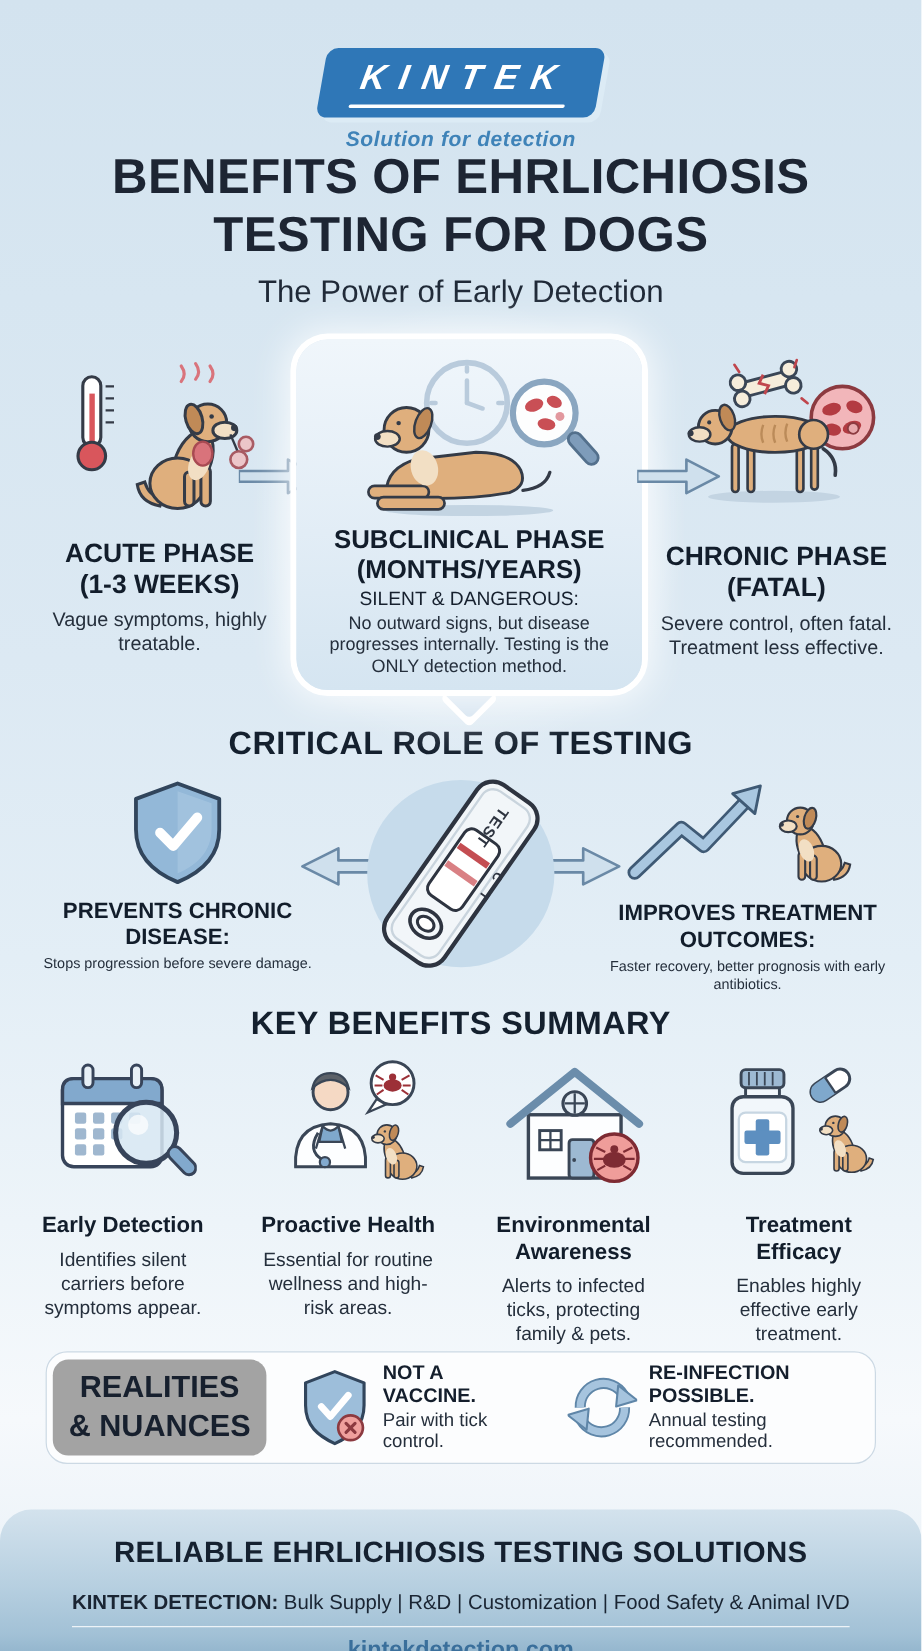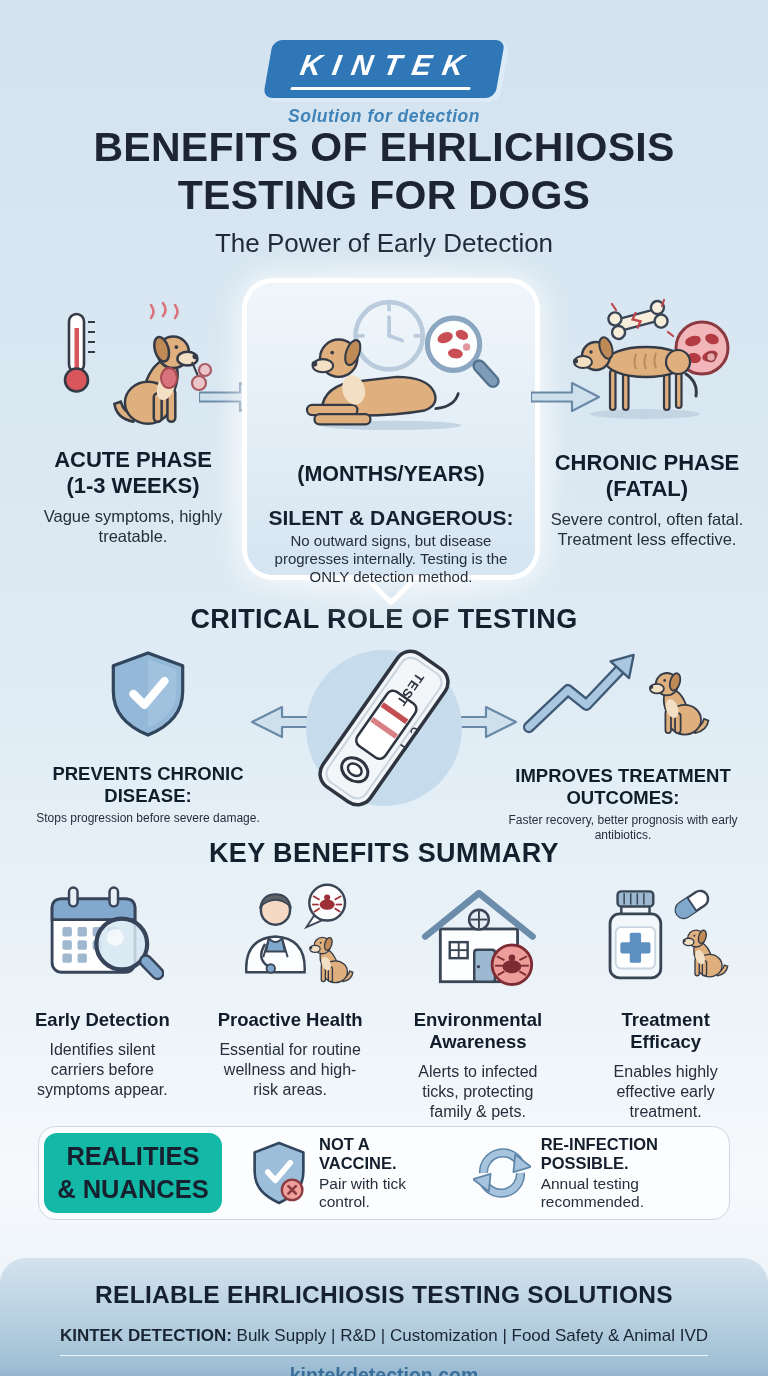--- a/index.html
+++ b/index.html
@@ -26,50 +26,50 @@
     background:radial-gradient(ellipse at center,rgba(255,255,255,.95) 0%,rgba(255,255,255,0) 70%);}
   .phase-col{z-index:2;text-align:center;}
   #phase-acute{left:26px;top:300px;width:214px;}
   #phase-chronic{left:536px;top:298px;width:222px;}
   .phase-title{margin-top:8px;font-size:22px;font-weight:700;line-height:1.18;color:#121d2b;}
   .phase-desc{margin-top:7px;font-size:16.5px;font-weight:500;line-height:1.24;color:#252f3c;}
   #phase-card{left:247px;top:283px;width:288px;height:292px;z-index:2;border-radius:26px;text-align:center;
     background:linear-gradient(180deg,#f0f6fb 0%,#e2edf6 55%,#d5e5f1 100%);
     box-shadow:0 0 0 5px #ffffff,0 0 30px 8px rgba(255,255,255,.8);}
   #phase-card .phase-title{font-size:21.5px;line-height:1.15;margin-top:2px;}
-  .card-warning{margin-top:20px;font-size:21px;font-weight:700;color:#16202e;}
+  .card-warning{margin-top:4px;font-size:16px;font-weight:400;color:#16202e;}
   #phase-card .phase-desc{margin-top:2px;font-size:15px;line-height:1.2;padding:0 18px;}
   .card-icon{margin-top:8px;}
   .card-tail{left:374px;top:558px;width:34px;height:34px;background:#d7e5f1;border-radius:4px;
     transform:rotate(45deg);box-shadow:5px 5px 0 #ffffff;z-index:1;}
   #arrow-1{left:199px;top:378px;z-index:2;}
   #arrow-2{left:531px;top:378px;z-index:2;}
 
   
   .critical-title{top:604px;left:0;right:0;font-size:27px;font-weight:700;color:#14202e;letter-spacing:.4px;}
   #critical-left{left:22px;top:648px;width:252px;z-index:2;text-align:center;}
   #critical-right{left:494px;top:640px;width:258px;z-index:2;text-align:center;}
-  .critical-heading{margin-top:19px;font-size:18.5px;font-weight:700;line-height:1.2;color:#121d2b;}
+  .critical-heading{margin-top:3px;font-size:18.5px;font-weight:700;line-height:1.2;color:#121d2b;}
   .critical-desc{margin-top:4px;font-size:12px;font-weight:500;line-height:1.24;color:#252f3c;}
   #critical-circle{left:306px;top:650px;width:156px;height:156px;border-radius:50%;background:#c6dbeb;z-index:2;}
   #cassette{left:349px;top:643px;width:70px;height:170px;transform:rotate(35deg);z-index:3;}
   #arrow-left-long{left:250px;top:702px;z-index:1;}
   #arrow-right-long{left:406px;top:702px;z-index:1;}
 
   
   .benefits-title{top:838px;left:0;right:0;font-size:27px;font-weight:700;color:#14202e;letter-spacing:.4px;}
   .benefits-row{top:880px;left:22px;width:724px;display:flex;z-index:2;gap:27px;}
   .benefit{flex:1;text-align:center;padding:0 6px;}
   .benefit-title{margin-top:12px;font-size:18.5px;font-weight:700;line-height:1.2;color:#121d2b;}
   .benefit-desc{margin-top:9px;font-size:16px;font-weight:500;line-height:1.24;color:#252f3c;}
 
   
   .nuances{left:38px;top:1126px;width:692px;height:94px;background:#fcfdfe;border:1.5px solid #ccd9e4;
     border-radius:18px;display:flex;align-items:center;z-index:2;box-sizing:border-box;}
-  .nuance-label{flex:0 0 178px;height:80px;margin:5px;background:#14b8a6;border-radius:13px;
+  .nuance-label{flex:0 0 178px;height:80px;margin:5px;background:#a3a3a3;border-radius:13px;
     display:flex;align-items:center;justify-content:center;font-size:25.5px;font-weight:700;line-height:1.3;color:#17202e;text-align:center;}
   .nuance-item{display:flex;align-items:center;margin-left:22px;}
   .nuance-item + .nuance-item{margin-left:28px;}
   .nuance-icon{margin-right:10px;flex:0 0 auto;}
   .nuance-title{font-size:16.5px;font-weight:700;color:#141e2c;}
   .nuance-desc{font-size:15.5px;font-weight:500;margin-top:2px;color:#252f3c;}
 
   
   .footer{left:0;top:1258px;width:768px;height:118px;border-radius:26px 26px 0 0;text-align:center;z-index:2;
     background:linear-gradient(180deg,#d3e2ed 0%,#b6cfe0 55%,#a2c1d6 88%,#95b7ce 100%);}
@@ -175,21 +175,21 @@
       <circle cx="38" cy="78" r="3" fill="#343b47"></circle>
       <circle cx="57" cy="66" r="2" fill="#343b47"></circle>
       <circle cx="187" cy="57" r="28" fill="#fdfefe" stroke="#8aa6c0" stroke-width="5.5"></circle>
       <ellipse cx="178" cy="50" rx="8.5" ry="5.5" fill="#c94f55" transform="rotate(-20 178 50)"></ellipse>
       <ellipse cx="196" cy="47" rx="7" ry="5" fill="#c94f55" transform="rotate(25 196 47)"></ellipse>
       <ellipse cx="189" cy="67" rx="8" ry="5.2" fill="#c94f55" transform="rotate(8 189 67)"></ellipse>
       <circle cx="201" cy="60" r="4" fill="#e2989e"></circle>
       <rect x="206" y="80" width="12" height="34" rx="6" fill="#7e9cba" stroke="#53708c" stroke-width="2.5" transform="rotate(-42 206 80)"></rect>
     </svg>
     <div class="phase-title">
-      <br>
+      <span>SUBCLINICAL PHASE</span><br>
       <span>(MONTHS/YEARS)</span>
     </div>
     <div class="card-warning">SILENT &amp; DANGEROUS:</div>
     <div class="phase-desc">No outward signs, but disease progresses internally. Testing is the ONLY detection method.</div>
   </div>
 
   <svg class="abs" id="arrow-2" width="70" height="38" viewBox="0 0 70 38">
     <path d="M0,14.5 H41 V5 L68,19 L41,33 V23.5 H0 Z" fill="#cfe0ed" stroke="#6a89a6" stroke-width="2.2" stroke-linejoin="round"></path>
   </svg>
 

